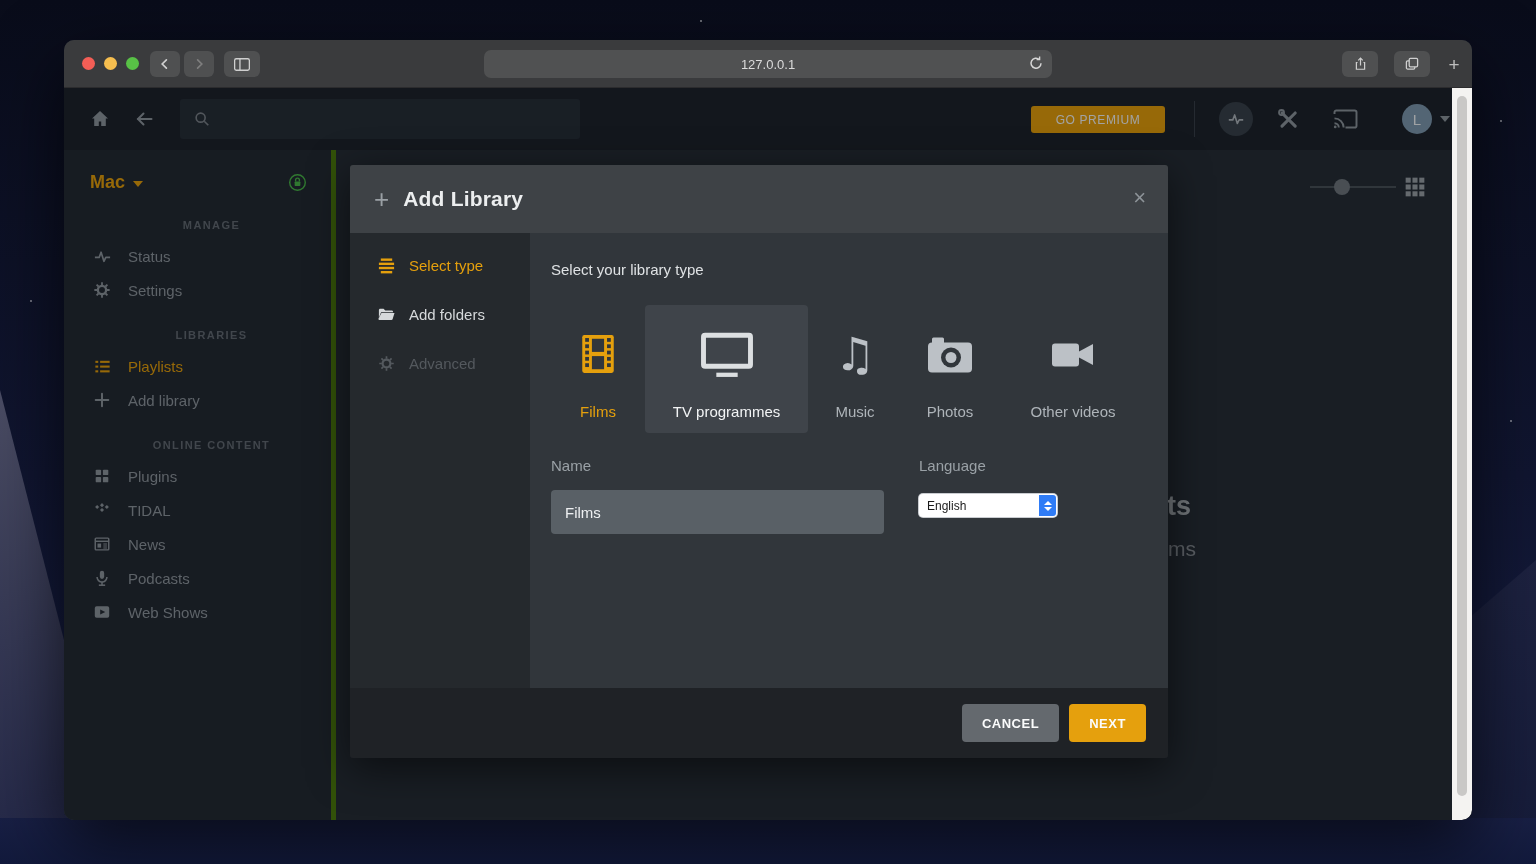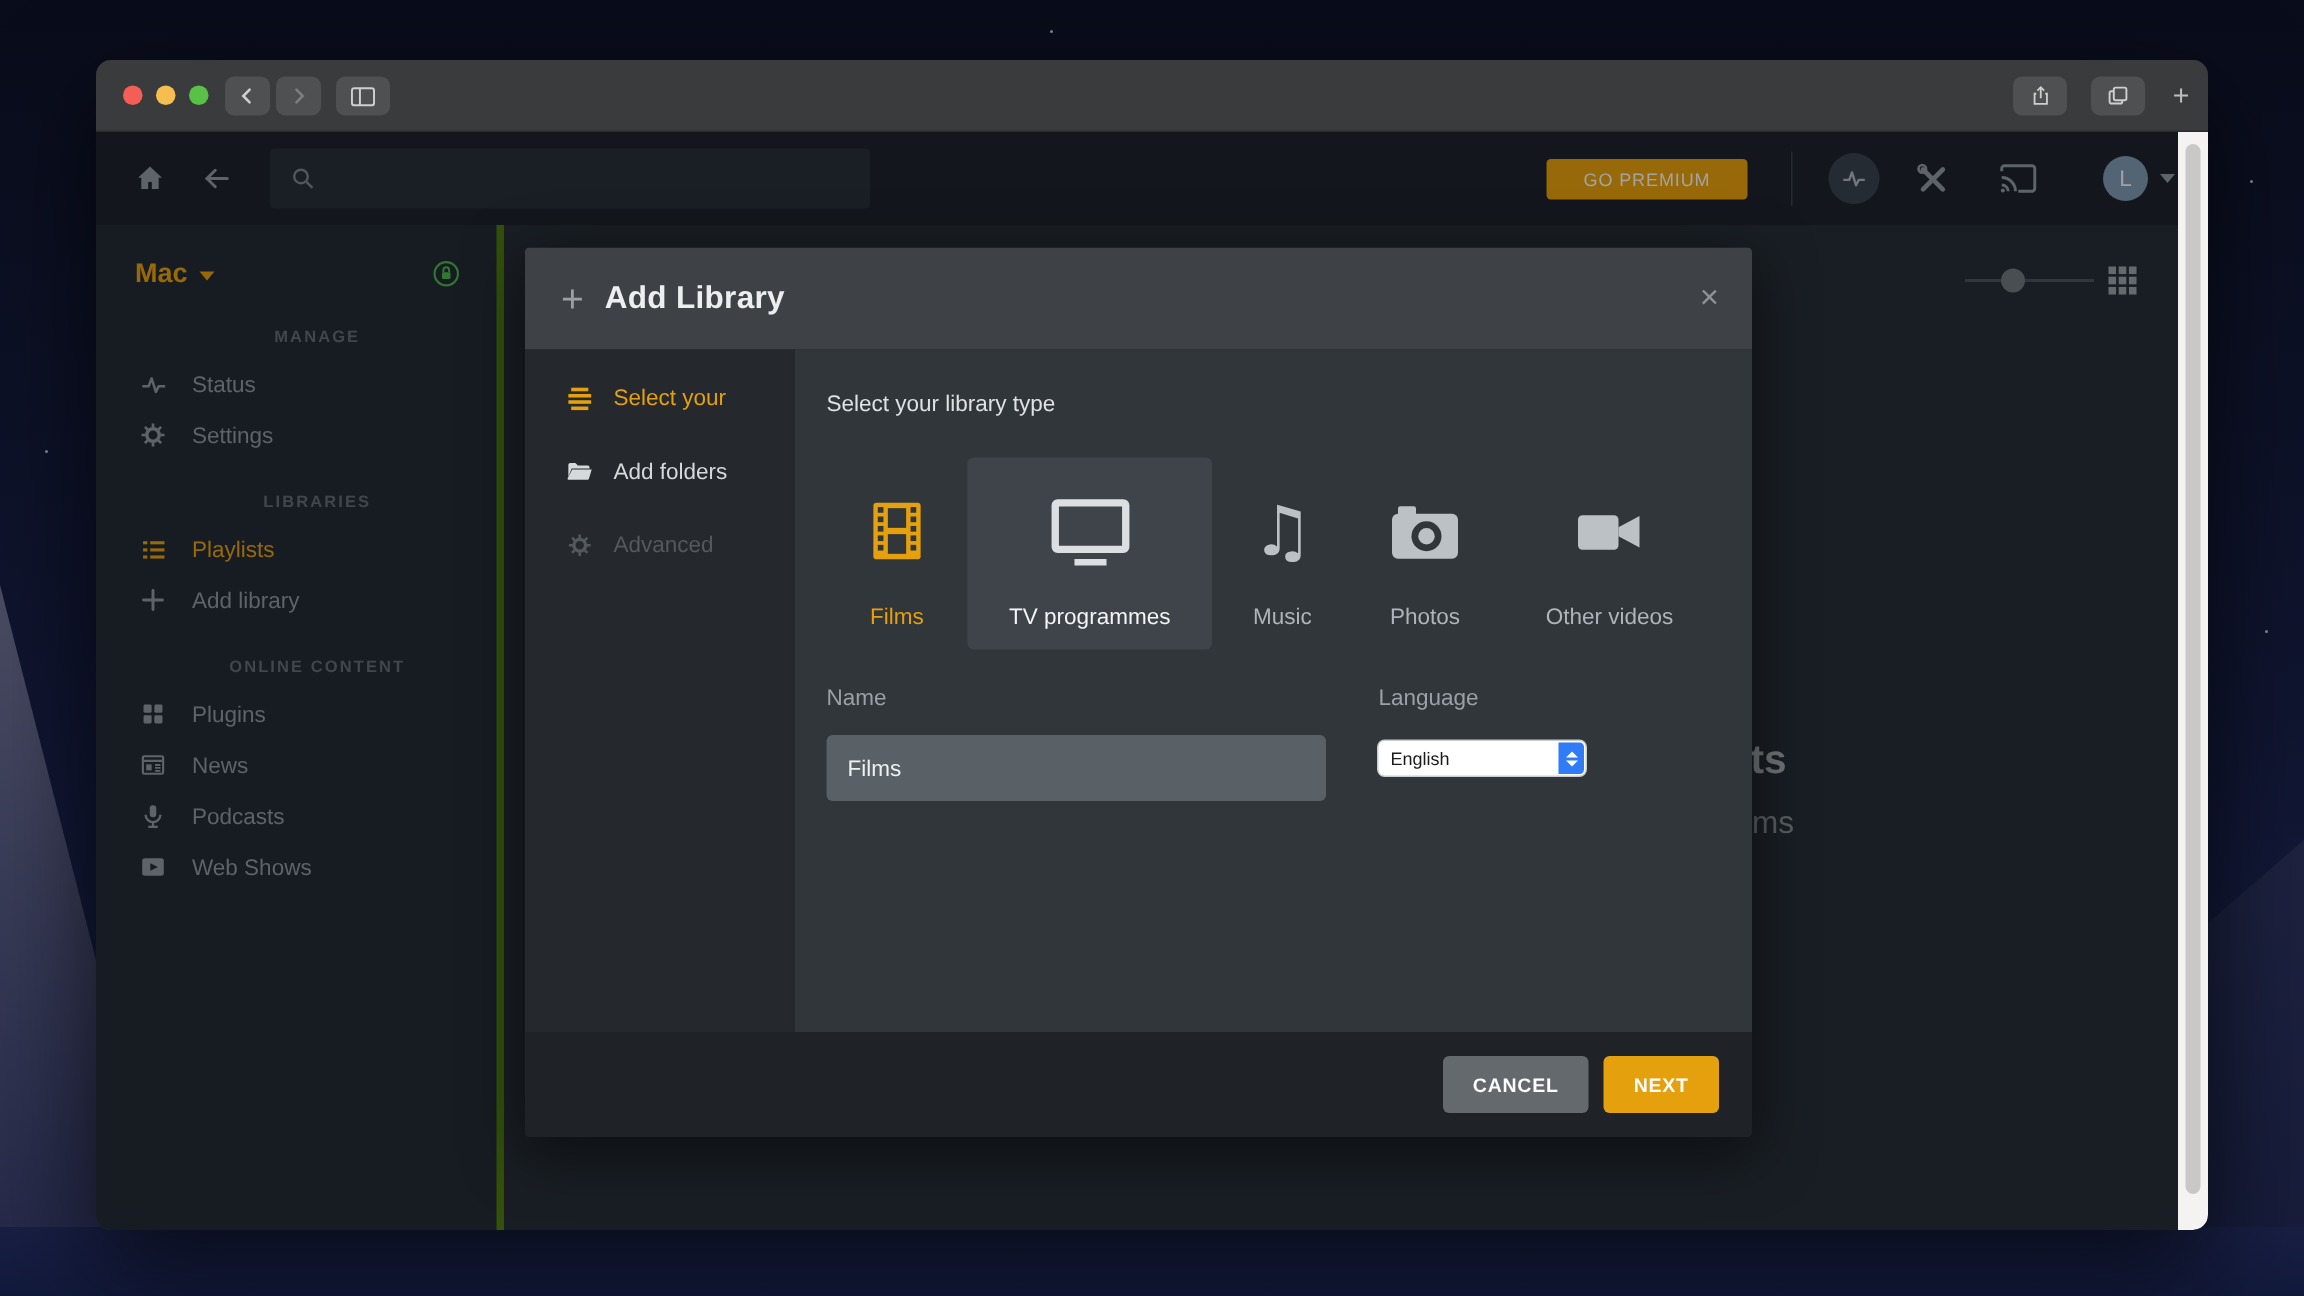--- a/index.html
+++ b/index.html
@@ -157,20 +157,29 @@
       </div>
       <div class="tbtn" style="left:160px;width:36px;">
         <span>
           <svg width="18" height="15" viewBox="0 0 22 18" fill="none" stroke="#cfcfcf" stroke-width="1.6">
               <rect x="2" y="2" width="18" height="14" rx="2"></rect>
               <line x1="8.5" y1="2" x2="8.5" y2="16"></line>
             </svg>
         </span>
       </div>
 
+      <div class="urlbar">
+        <span>127.0.0.1</span>
+        <span class="reload">
+          <svg width="16" height="16" viewBox="0 0 16 16" fill="none" stroke="#d5d5d5" stroke-width="1.5">
+              <path d="M13 8.2a5 5 0 1 1-1.6-3.7"></path>
+              <polyline points="11.6,1.6 11.6,4.6 8.6,4.6" stroke-width="1.4"></polyline>
+            </svg>
+        </span>
+      </div>
 
       <div class="tbtn" style="left:1278px;width:36px;">
         <span>
           <svg width="15" height="16" viewBox="0 0 20 20" fill="none" stroke="#cfcfcf" stroke-width="1.6">
               <path d="M6 8H4.5v9h11V8H14"></path>
               <path d="M10 12V2.5"></path>
               <polyline points="7,5.2 10,2.2 13,5.2"></polyline>
             </svg>
         </span>
       </div>
@@ -296,20 +305,31 @@
         <div class="nav-item">
           <span class="nico">
             <svg width="18" height="18" viewBox="0 0 20 20" fill="#8e969e">
                 <rect x="3" y="3" width="6" height="6" rx="1"></rect>
                 <rect x="11" y="3" width="6" height="6" rx="1"></rect>
                 <rect x="3" y="11" width="6" height="6" rx="1"></rect>
                 <rect x="11" y="11" width="6" height="6" rx="1"></rect>
               </svg>
           </span>
           <span>Plugins</span>
+        </div>
+        <div class="nav-item">
+          <span class="nico">
+            <svg width="18" height="18" viewBox="0 0 20 20" fill="#8e969e">
+                <rect x="3" y="5" width="3.2" height="3.2" transform="rotate(45 4.6 6.6)"></rect>
+                <rect x="8.4" y="3" width="3.2" height="3.2" transform="rotate(45 10 4.6)"></rect>
+                <rect x="13.8" y="5" width="3.2" height="3.2" transform="rotate(45 15.4 6.6)"></rect>
+                <rect x="8.4" y="8.4" width="3.2" height="3.2" transform="rotate(45 10 10)"></rect>
+              </svg>
+          </span>
+          <span>TIDAL</span>
         </div>
         <div class="nav-item">
           <span class="nico">
             <svg width="18" height="18" viewBox="0 0 20 20" fill="none" stroke="#8e969e" stroke-width="1.6">
                 <rect x="2.5" y="3.5" width="15" height="13" rx="1"></rect>
                 <path d="M2.5 7h15"></path>
                 <rect x="5" y="9.5" width="4" height="4.5" fill="#8e969e" stroke="none"></rect>
                 <path d="M11.5 10h4M11.5 12.2h4M11.5 14.4h4" stroke-width="1.3"></path>
               </svg>
           </span>
@@ -370,21 +390,21 @@
           <div class="dlg-nav">
             <div class="step active">
               <span class="sico">
                 <svg width="19" height="19" viewBox="0 0 20 20" fill="#e5a00d">
                     <rect x="4" y="2.6" width="12" height="2.5"></rect>
                     <rect x="2" y="7" width="16" height="2.5"></rect>
                     <rect x="2" y="11.4" width="16" height="2.5"></rect>
                     <rect x="4" y="15.8" width="12" height="2.5"></rect>
                   </svg>
               </span>
-              <span>Select your</span>
+              <span>Select type</span>
             </div>
             <div class="step">
               <span class="sico">
                 <svg width="19" height="19" viewBox="0 0 20 20" fill="#d6d9db">
                     <path d="M2 5.3c0-.8.6-1.4 1.4-1.4h3.5l1.8 1.8h6.8c.8 0 1.4.6 1.4 1.4v.6H4.3L2 13.5z"></path>
                     <path d="M4.7 8.5h13.7l-1.9 6.2c-.2.6-.7 1-1.3 1H2.4c-.6 0-1-.6-.9-1.2z"></path>
                   </svg>
               </span>
               <span>Add folders</span>
             </div>

